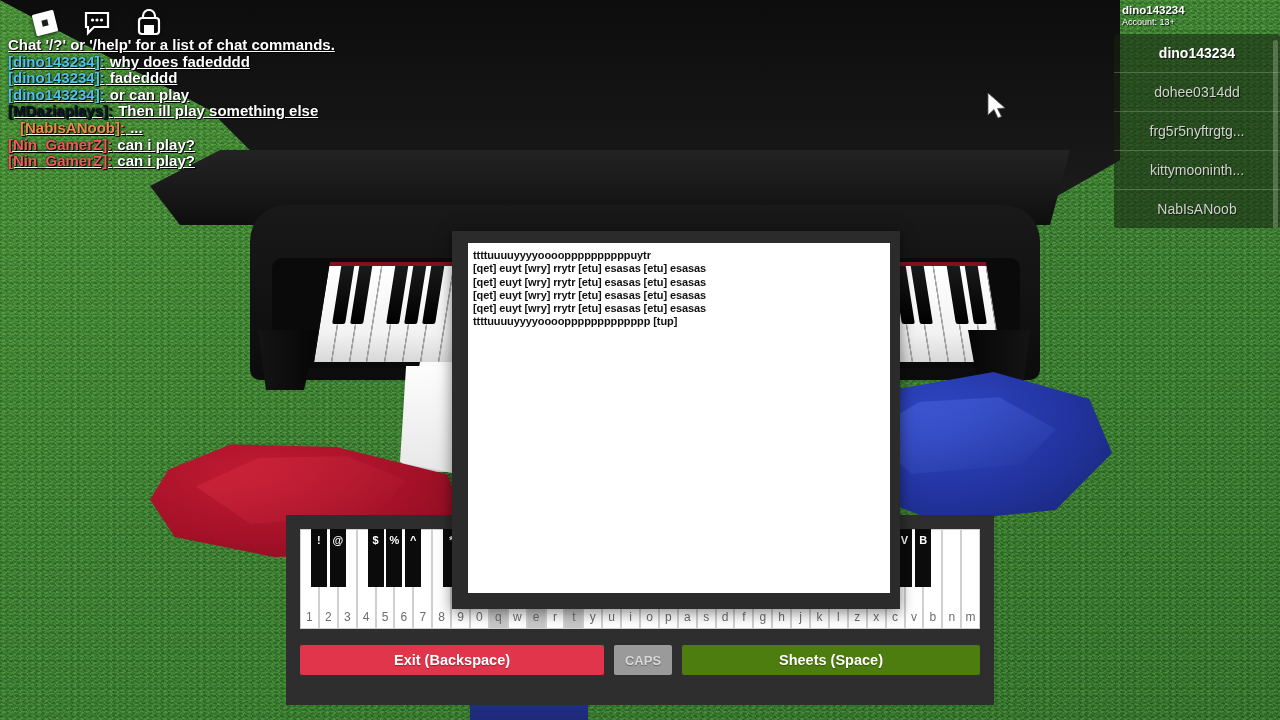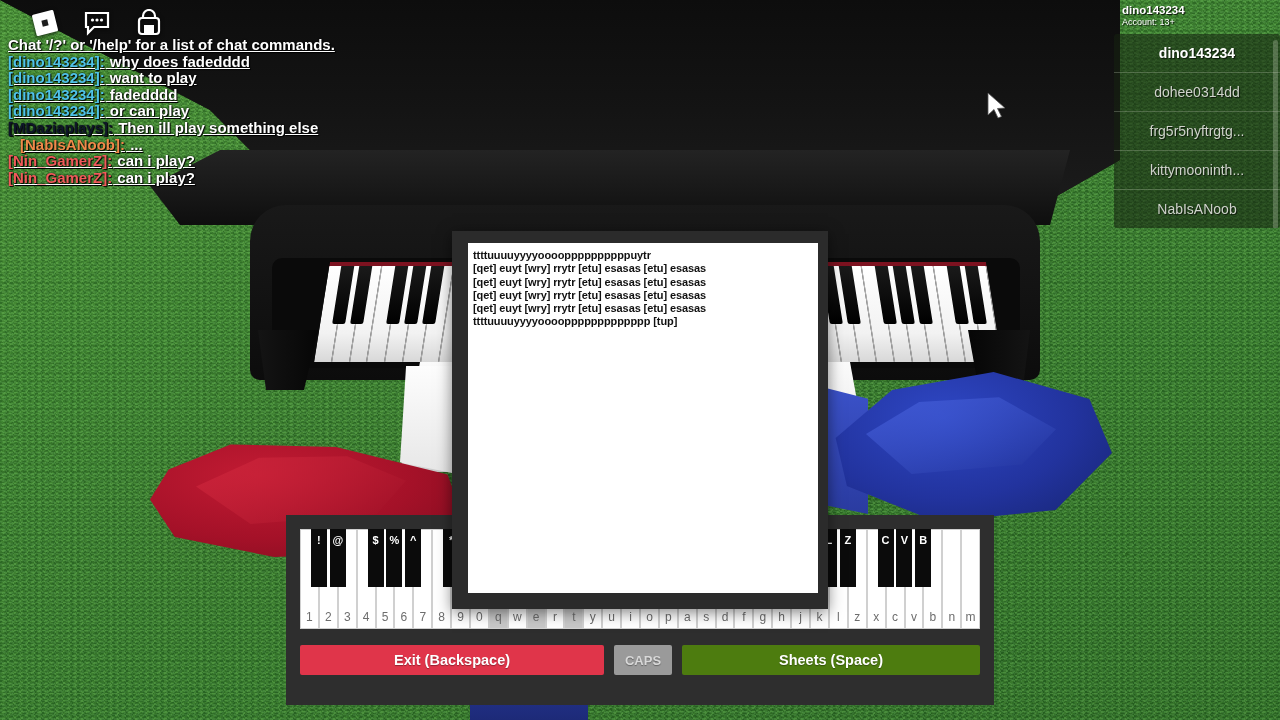--- a/index.html
+++ b/index.html
@@ -150,21 +150,21 @@
     text-shadow:1px 1px 1px rgba(0,0,0,.7);cursor:pointer;
   }
   #plist .row:first-child{border-top:none;color:#ffffff;font-weight:bold;}
   #plist .sbar{position:absolute;right:2px;top:6px;width:5px;height:218px;background:rgba(200,210,190,.30);border-radius:3px;}
 
   
   #cursor{position:absolute;left:987px;top:92px;z-index:60;}
 
   
   #sheet-dialog{
-    position:absolute;left:452px;top:231px;width:376px;height:378px;
+    position:absolute;left:452px;top:231px;width:448px;height:378px;
     background:#2b2b2b;padding:12px 10px 16px 16px;box-sizing:border-box;z-index:50;
     box-shadow:0 3px 14px rgba(0,0,0,.5);
   }
   #sheet-paper{
     width:100%;height:100%;background:#ffffff;box-sizing:border-box;
     padding:6px 6px 6px 5px;overflow:hidden;
   }
   #sheet-paper .sl{
     font-family:"Liberation Sans",sans-serif;font-size:11px;font-weight:bold;
     color:#111;line-height:13.3px;white-space:pre;letter-spacing:-0.1px;
@@ -296,21 +296,20 @@
         <rect x="3" y="9" width="20" height="16" rx="3" fill="none" stroke="#fff" stroke-width="2.2"></rect>
         <rect x="8" y="16" width="10" height="9" fill="#fff"></rect>
       </svg>
   </div>
 </div>
 
 <div id="chat">
   <div class="line sys">Chat '/?' or '/help' for a list of chat commands.</div>
   <div id="chat-lines">
       <div class="line"><span class="who" style="color: rgb(79, 195, 232);">[dino143234]:</span><span> why does fadedddd</span></div>
-      <div class="line"><span class="who" style="color: rgb(79, 195, 232);">[dino143234]:</span><span> want to play</span></div>
       <div class="line"><span class="who" style="color: rgb(79, 195, 232);">[dino143234]:</span><span> fadedddd</span></div>
       <div class="line"><span class="who" style="color: rgb(79, 195, 232);">[dino143234]:</span><span> or can play</span></div>
       <div class="line"><span class="who" style="color: #0f172a;">[MDaziaplays]:</span><span> Then ill play something else</span></div>
       <div class="line"><span class="who" style="color: rgb(240, 138, 74); margin-left: 12px;">[NabIsANoob]:</span><span> ...</span></div>
       <div class="line"><span class="who" style="color: rgb(240, 90, 90);">[Nin_GamerZ]:</span><span> can i play?</span></div>
       <div class="line"><span class="who" style="color: rgb(240, 90, 90);">[Nin_GamerZ]:</span><span> can i play?</span></div>
     </div>
 </div>
 
 <div id="plist">

